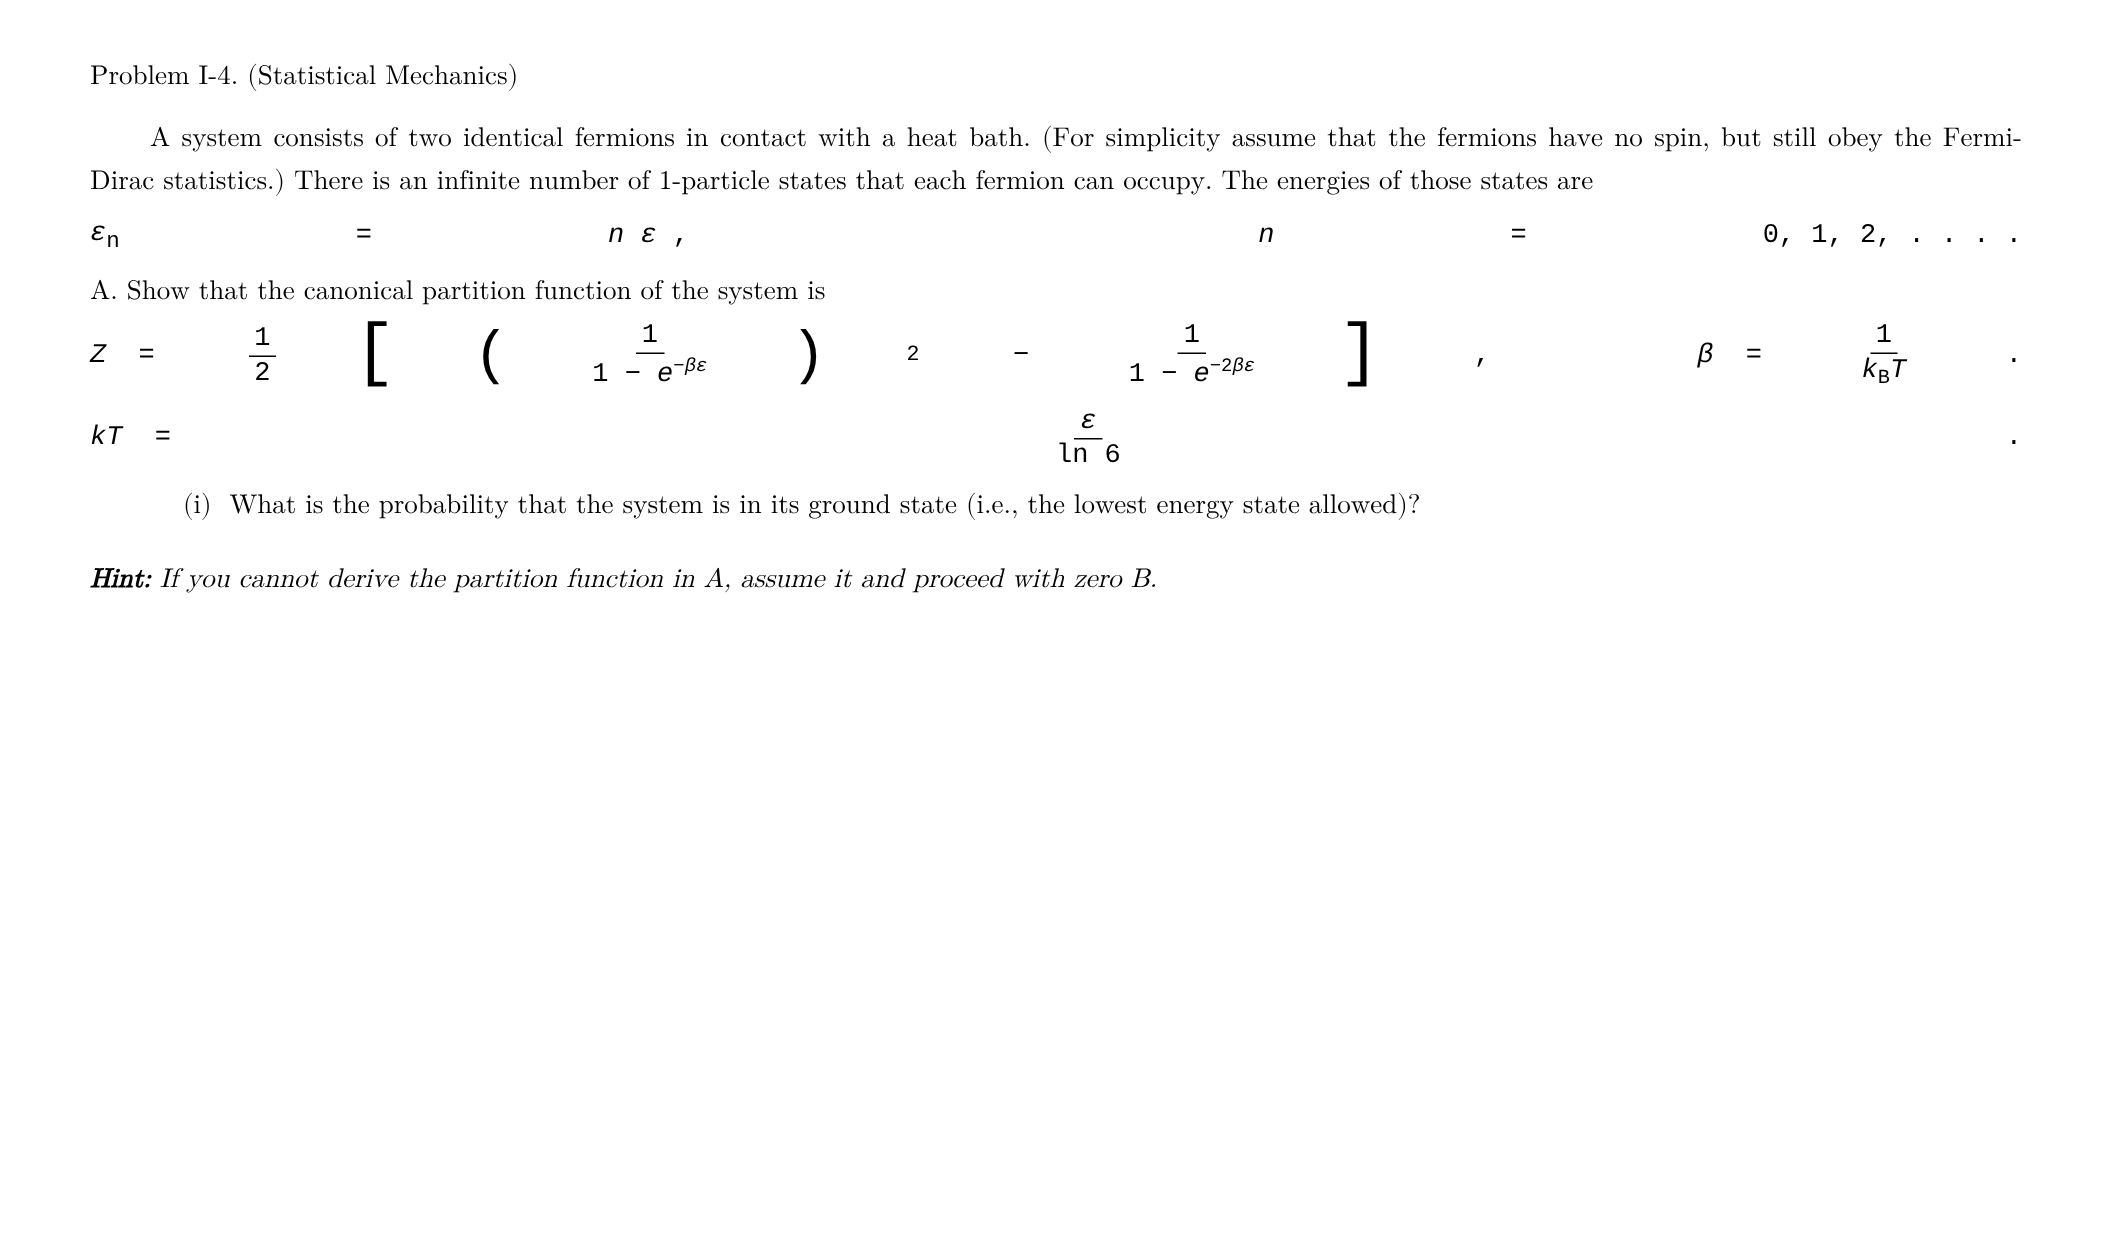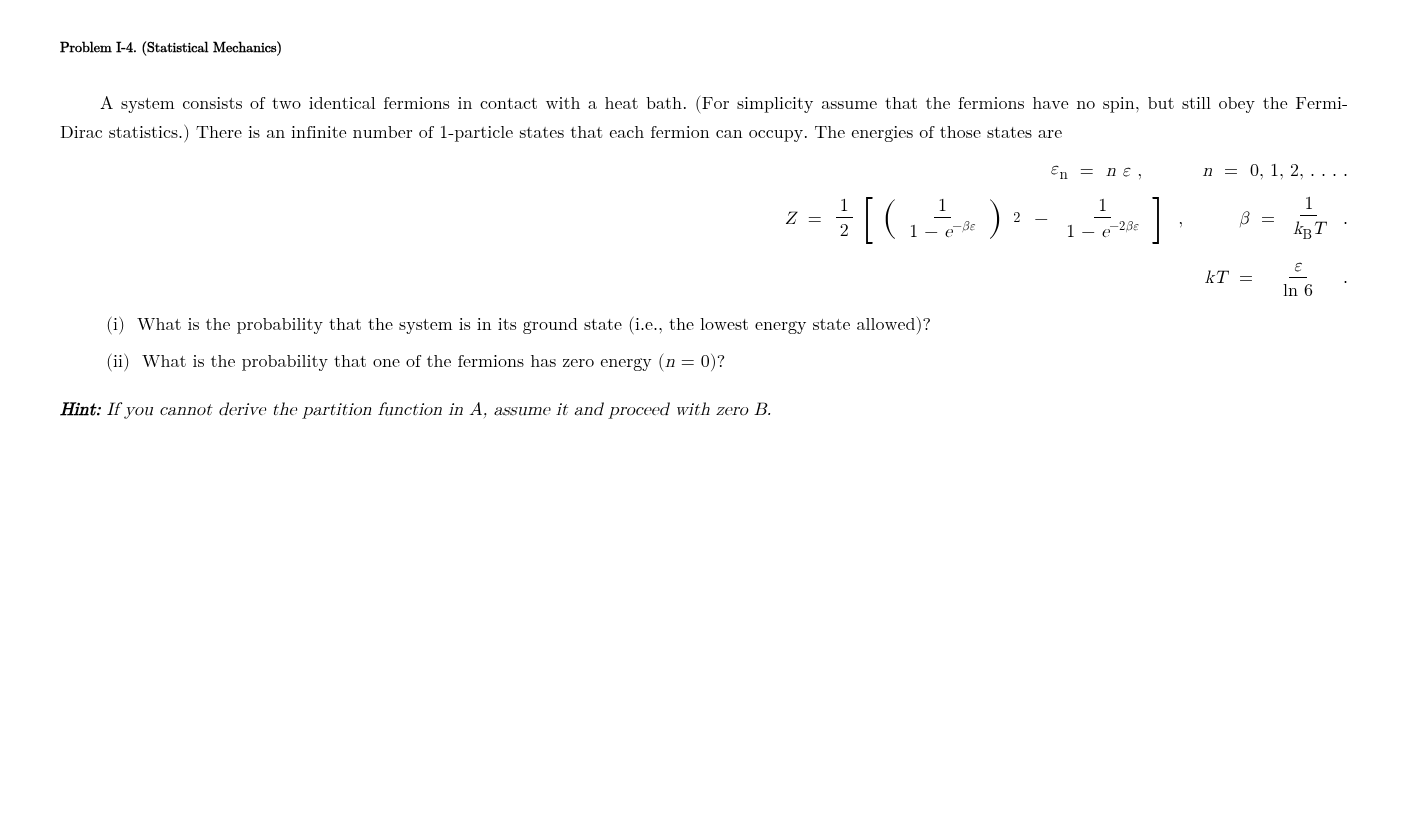--- a/index.html
+++ b/index.html
@@ -6,23 +6,23 @@
     body {
       background: #ffffff;
       font-family: "Computer Modern", "Latin Modern Math", Georgia, serif;
       font-size: 18px;
       color: #000000;
       width: 1408px;
       min-height: 840px;
       padding: 40px 60px 40px 60px;
     }
     .problem-title {
-      font-weight: bold;
-      margin-bottom: 32px;
-      font-size: 14px;
+      font-weight: normal;
+      margin-bottom: 16px;
+      font-size: 18px;
     }
     .problem-body {
       line-height: 1.6;
       text-align: justify;
       margin-bottom: 10px;
     }
     .indent {
       text-indent: 40px;
     }
     .fraction {
@@ -39,39 +39,40 @@
     .fraction .denominator {
       padding: 1px 4px;
       text-align: center;
     }
     .part-label {
       margin-top: 14px;
       margin-bottom: 8px;
       font-size: 18px;
     }
     .sub-item {
-      margin-left: 46px;
+      margin-left: 62px;
       margin-top: 8px;
       line-height: 1.6;
     }
     .hint {
       margin-top: 20px;
       font-style: italic;
       line-height: 1.6;
     }
     .hint span.hint-label {
       font-style: italic;
       font-weight: bold;
     }
     .equation-row {
       display: flex;
       align-items: center;
-      justify-content: flex-end;
+      justify-content: space-between;
       gap: 6px;
       margin: 8px 0;
+      font-family: Liberation Mono, monospace;
     }
     .tall-paren {
       font-size: 2.2em;
       vertical-align: middle;
       line-height: 1;
       font-weight: 300;
     }
     .square-bracket {
       font-size: 2.6em;
       vertical-align: middle;
@@ -94,20 +95,21 @@
   <div class="equation-row">
     <span><i>ε</i><sub>n</sub></span>
     <span>&nbsp;=&nbsp;</span>
     <span><i>n</i> <i>ε</i> ,</span>
     <span>&nbsp;&nbsp;&nbsp;&nbsp;&nbsp;&nbsp;&nbsp;&nbsp;</span>
     <span><i>n</i></span>
     <span>&nbsp;=&nbsp;</span>
     <span>0, 1, 2, . . . .</span>
   </div>
 
+  <p class="part-label">A.  Show that the canonical partition function of the system is</p>
 
   <div class="equation-row" style="align-items:center; gap:8px;">
 
     <span><i>Z</i> &nbsp;=&nbsp;</span>
 
     <span class="fraction">
       <span class="numerator">1</span>
       <span class="denominator">2</span>
     </span>
 
@@ -145,21 +147,18 @@
       <span class="numerator"><i>ε</i></span>
       <span class="denominator">ln 6</span>
     </span>
     <span>&nbsp;.</span>
   </div>
 
   <div class="sub-item">
     <span>(i) &nbsp;</span><span>What is the probability that the system is in its ground state (i.e., the lowest energy state allowed)?</span>
   </div>
 
-  <div class="sub-item">
-    <span>(ii) &nbsp;</span><span>What is the probability that one of the fermions has zero energy (</span><span><i>n</i> = 0</span><span>)?</span>
-  </div>
 
   <div class="hint">
     <span class="hint-label">Hint:</span><span> If you cannot derive the partition function in A, assume it and proceed with zero B.</span>
   </div>
 
 </div>
 
 </body></html>

